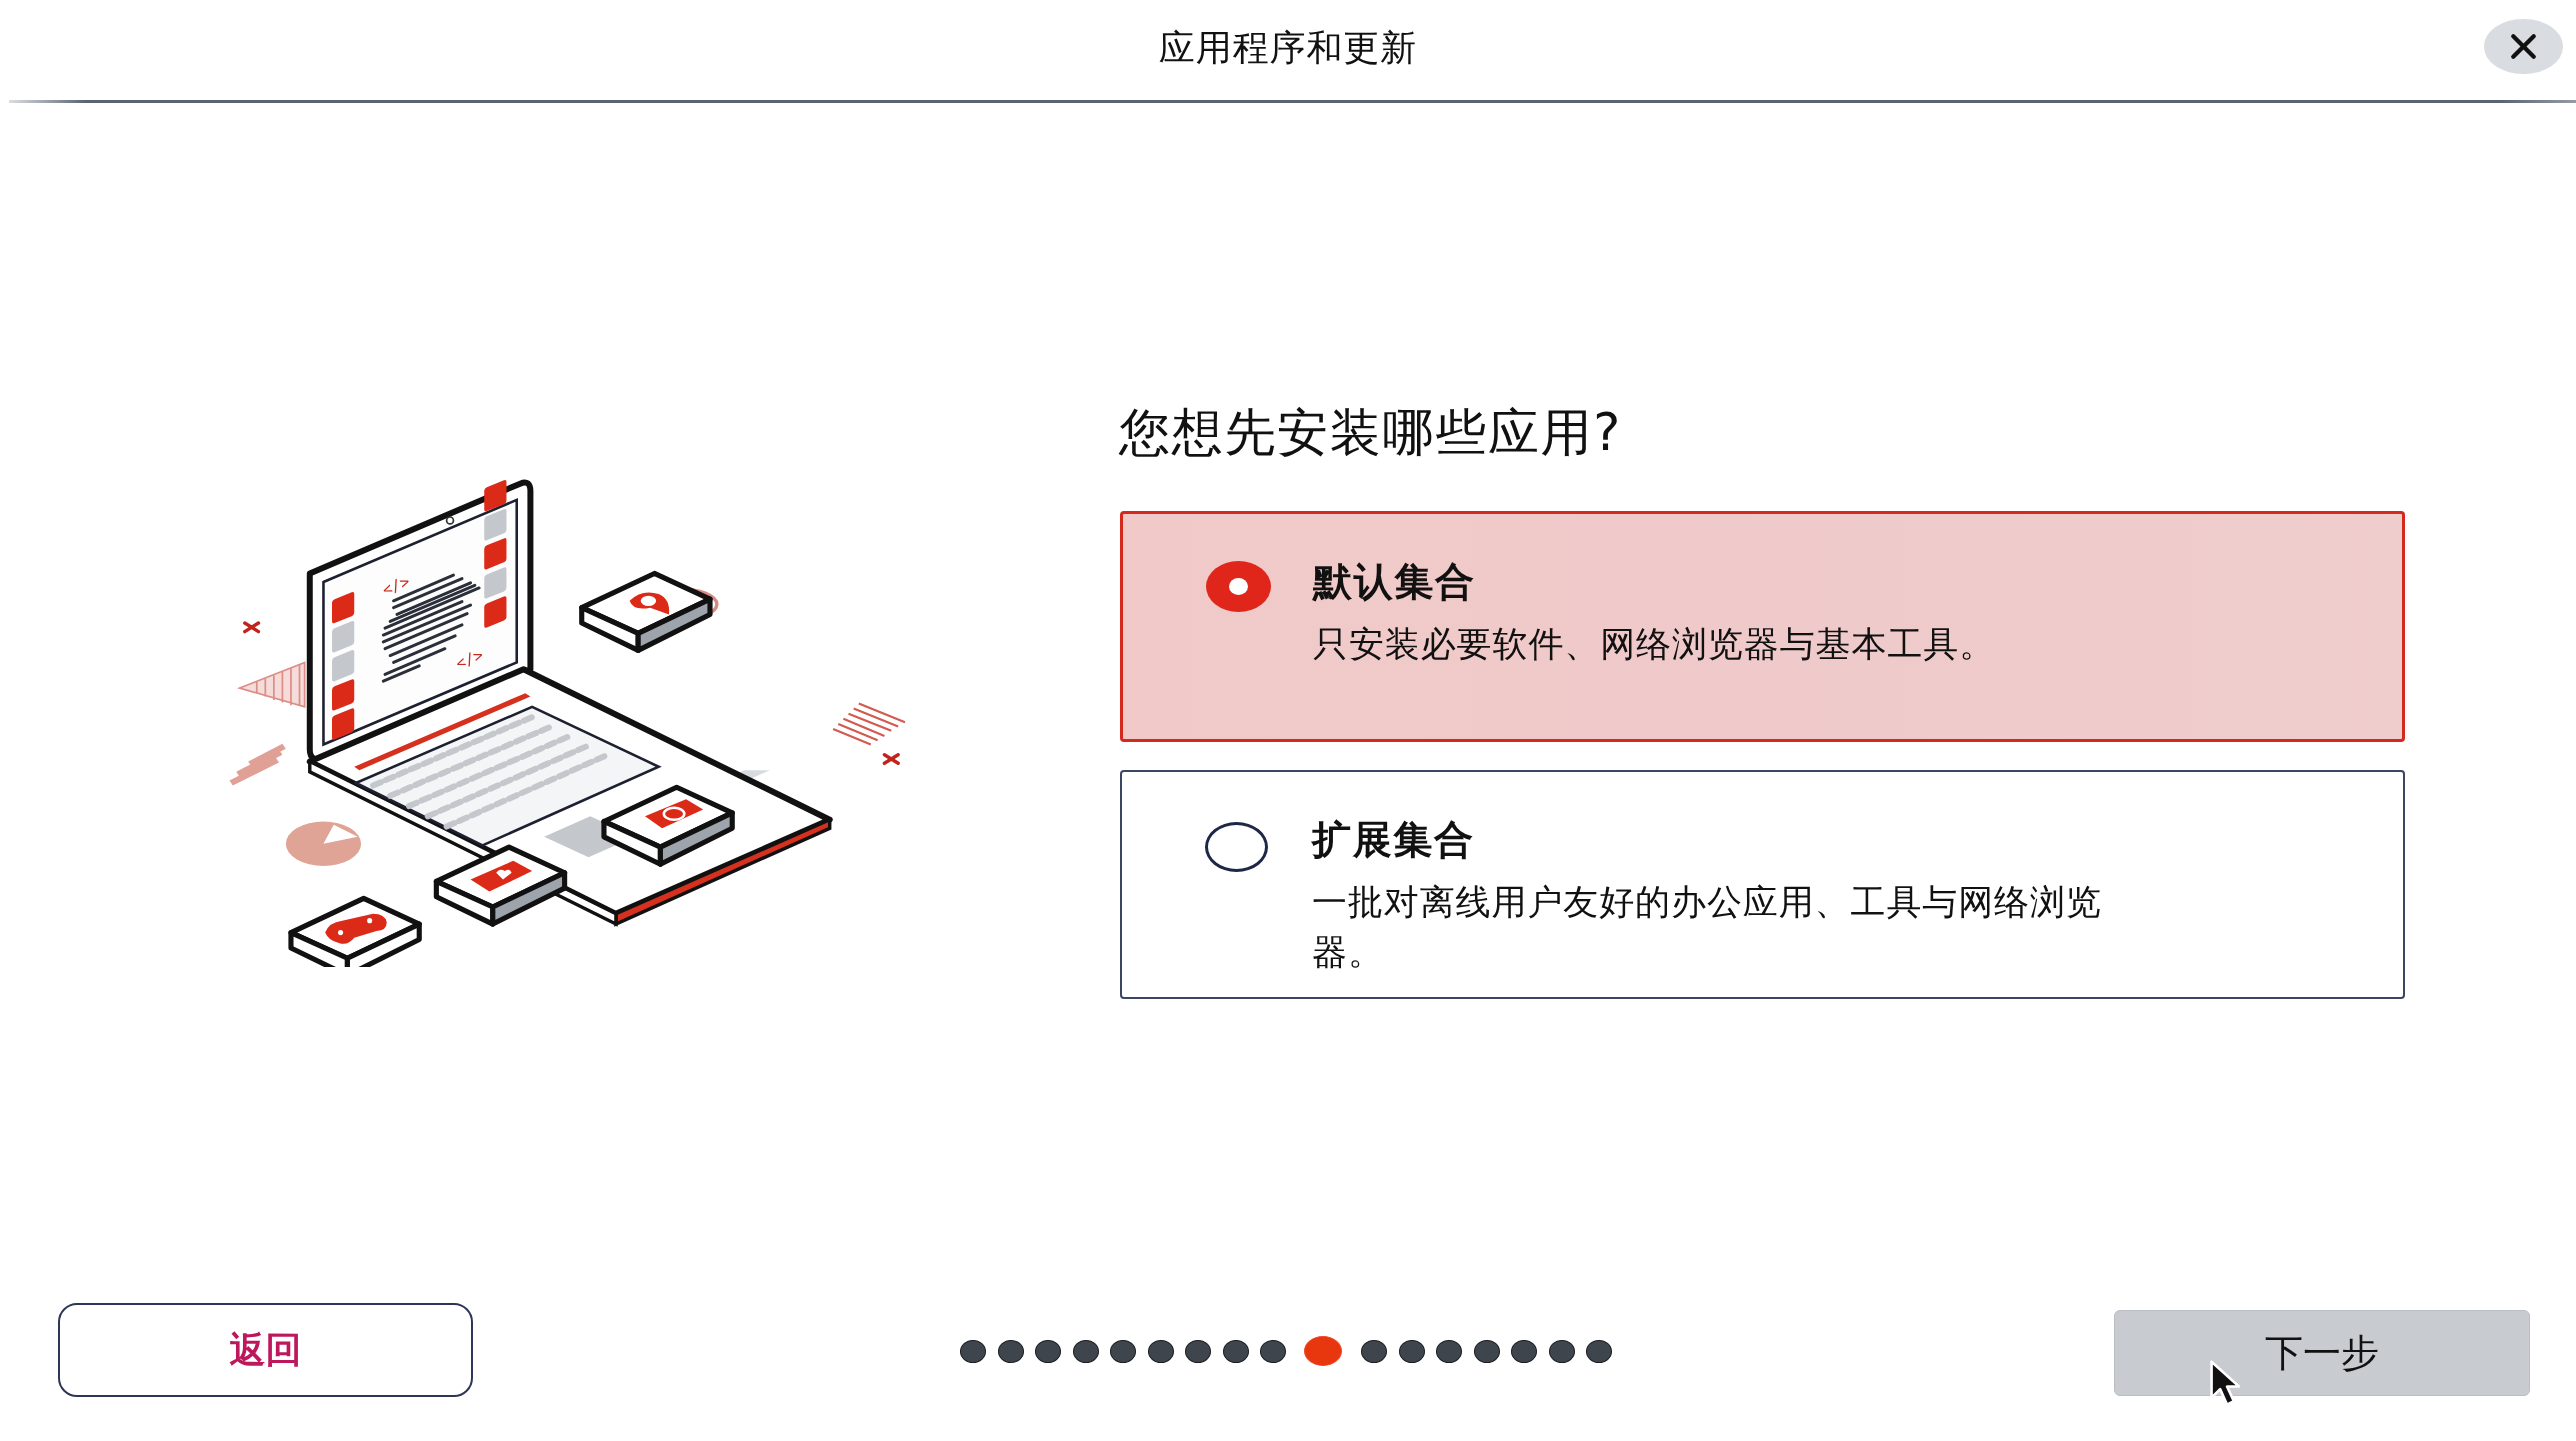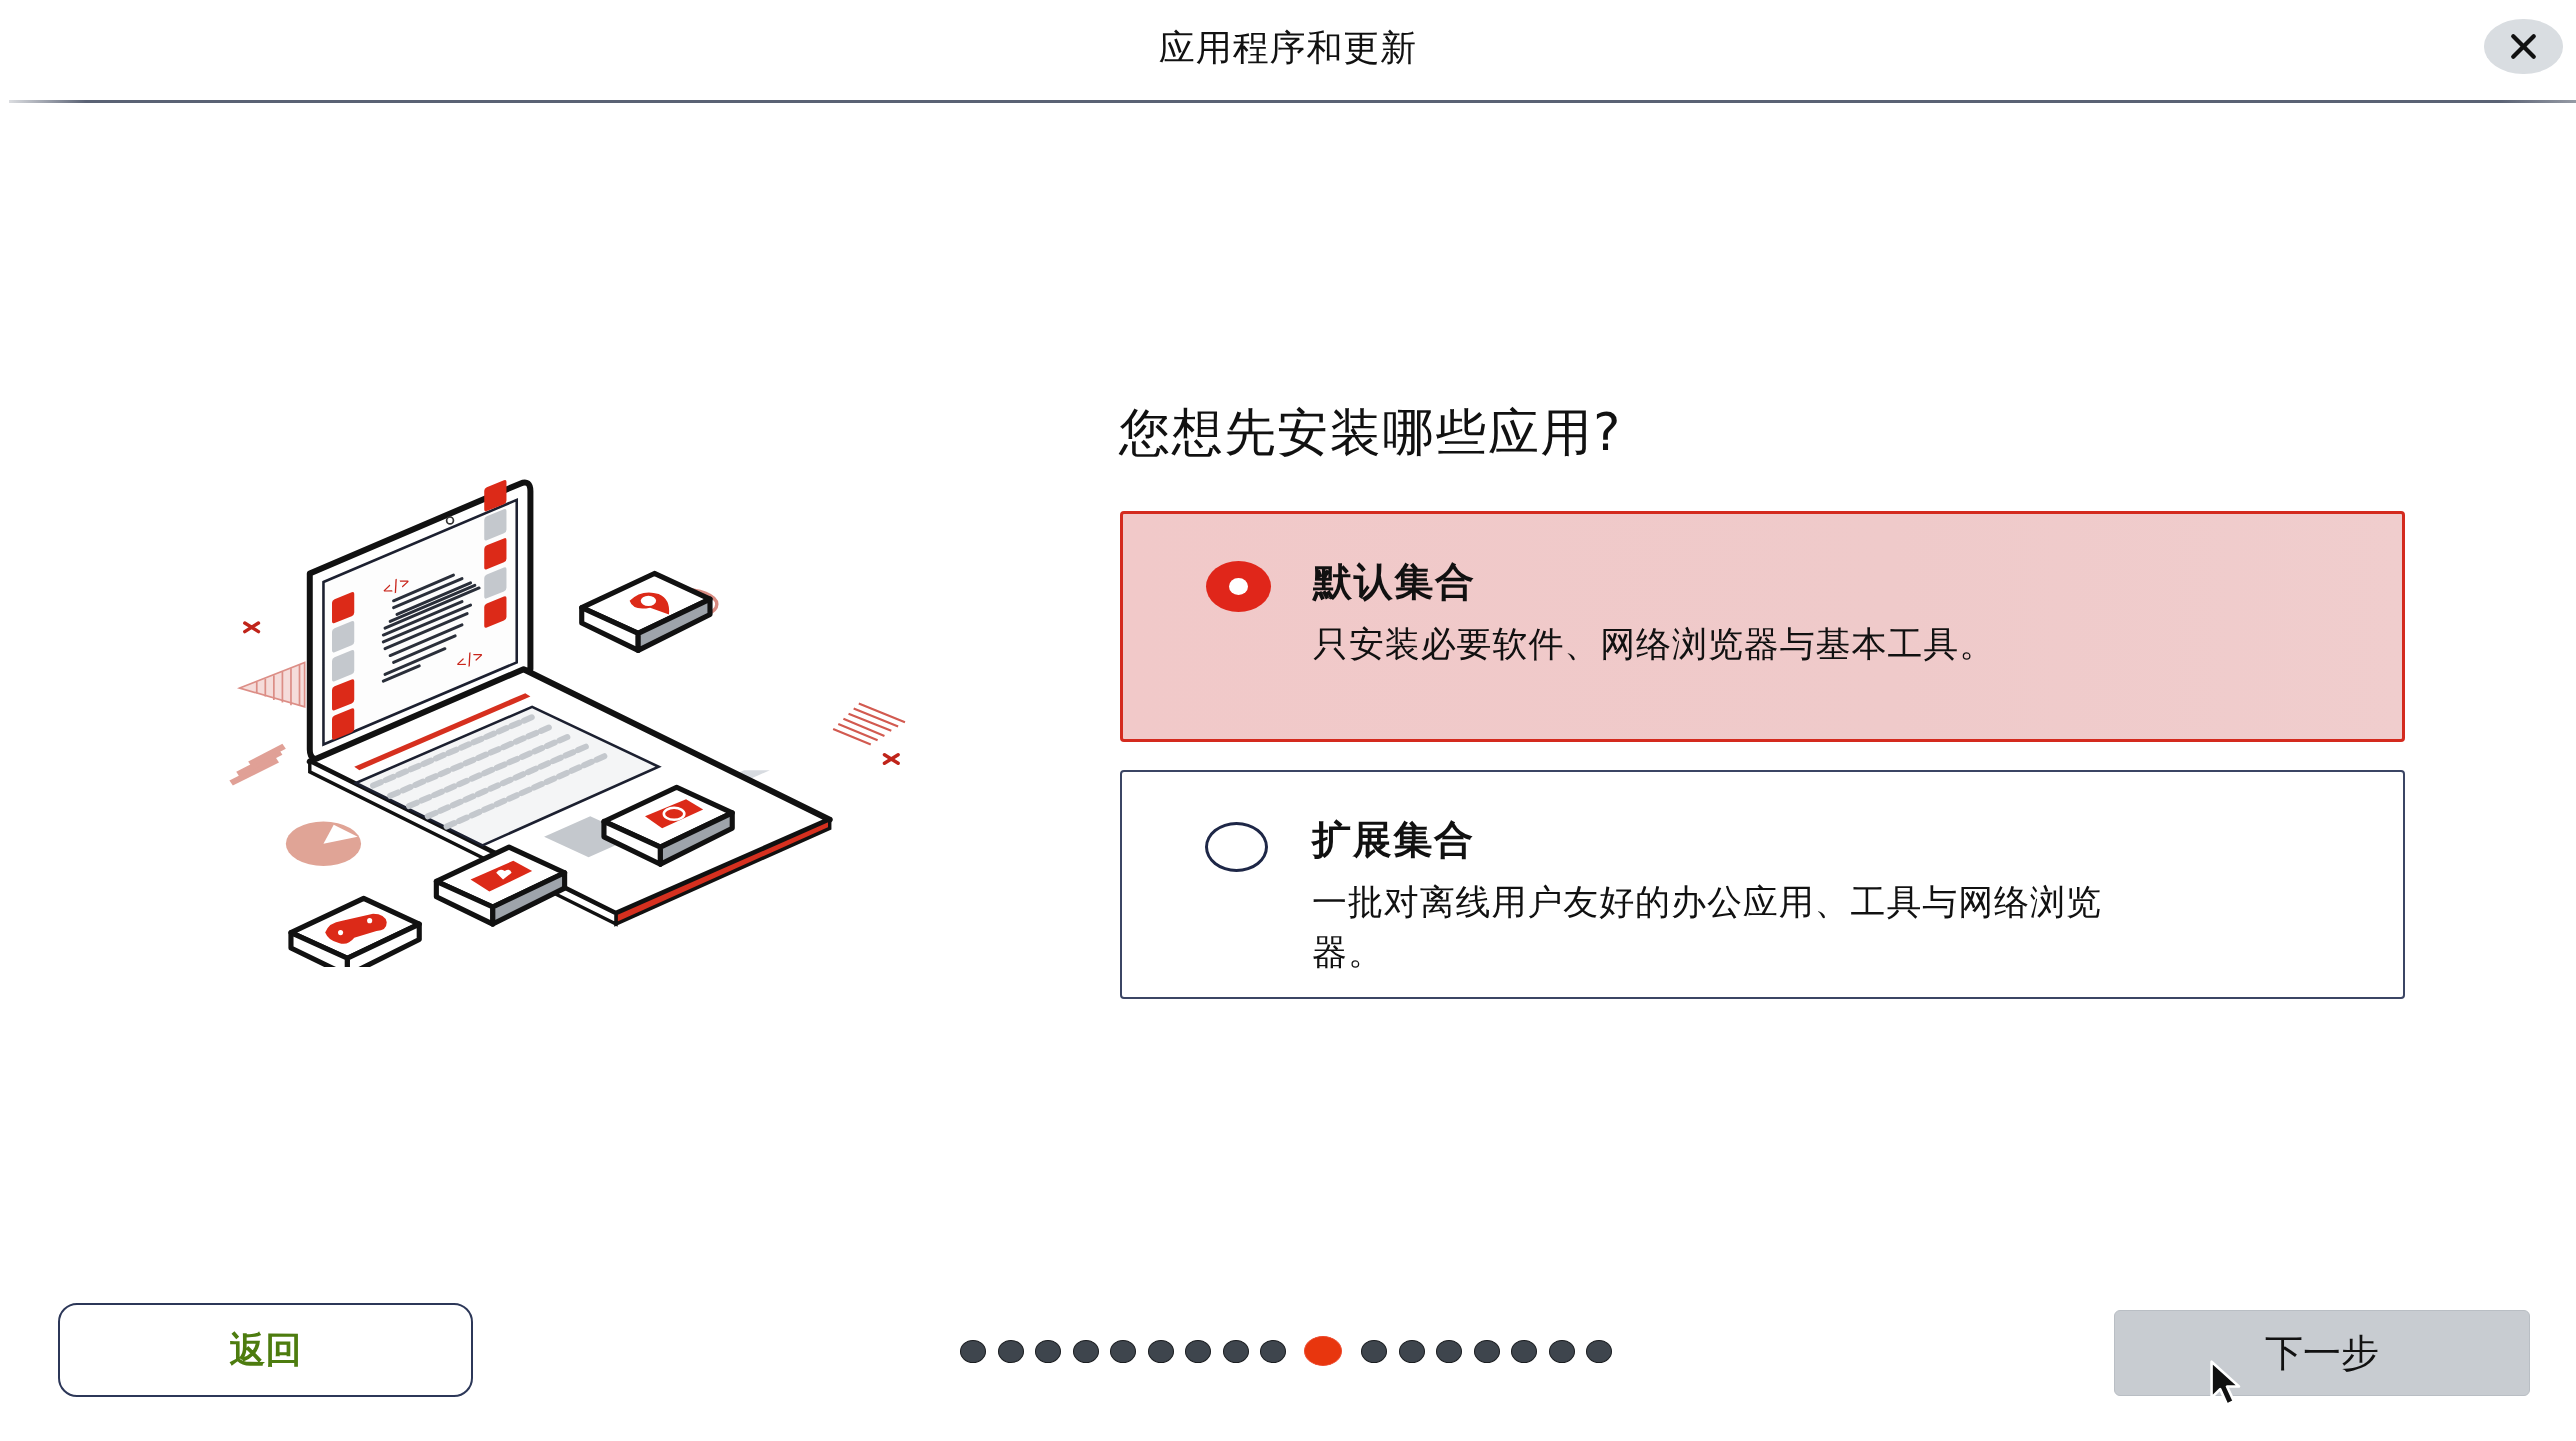--- a/index.html
+++ b/index.html
@@ -70,21 +70,21 @@
   .option-desc {
     position: absolute; left: 190px; top: 105px; width: 855px;
     font-size: 35px; line-height: 50px; letter-spacing: 0.9px; color: #111;
   }
 
   
   .back-btn {
     position: absolute; left: 58px; top: 1303px; width: 415px; height: 94px;
     box-sizing: border-box; border: 2.6px solid #2c3758; border-radius: 19px;
     background: #fff; display: flex; align-items: center; justify-content: center;
-    font-size: 36px; font-weight: bold; color: #4d7c0f; cursor: pointer;
+    font-size: 36px; font-weight: bold; color: #be185d; cursor: pointer;
   }
   .next-btn {
     position: absolute; left: 2114px; top: 1310px; width: 416px; height: 86px;
     box-sizing: border-box; border-radius: 6px;
     background: #c8ccd1; border: 1.7px solid #b9bec4;
     display: flex; align-items: center; justify-content: center;
     font-size: 38px; color: #111; cursor: pointer;
   }
   .next-btn span { margin-left: 0px; }
   .cursor { position: absolute; left: 2208px; top: 1360px; width: 38px; height: 48px; }

